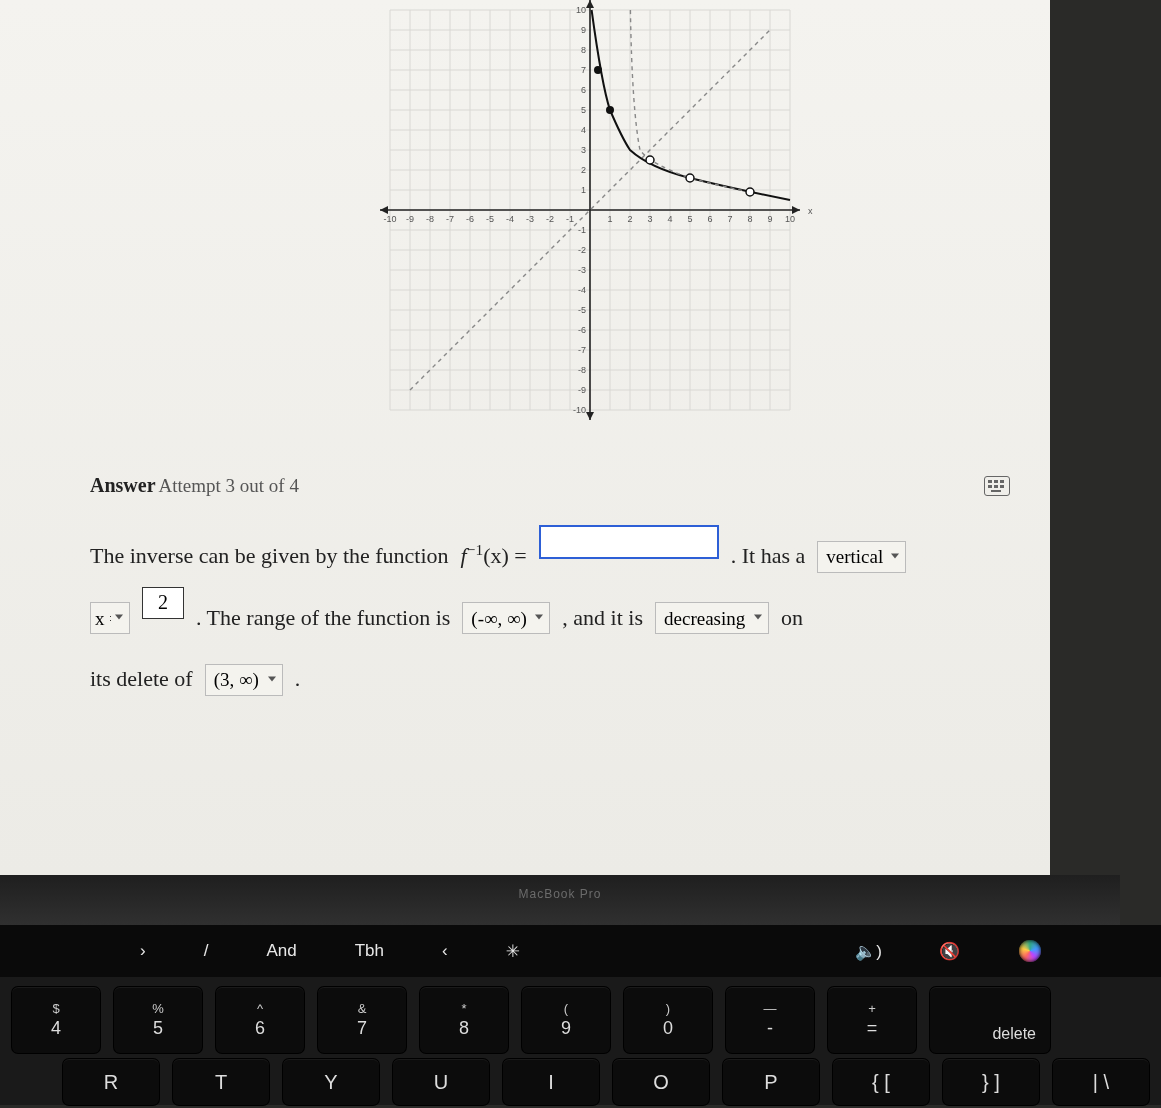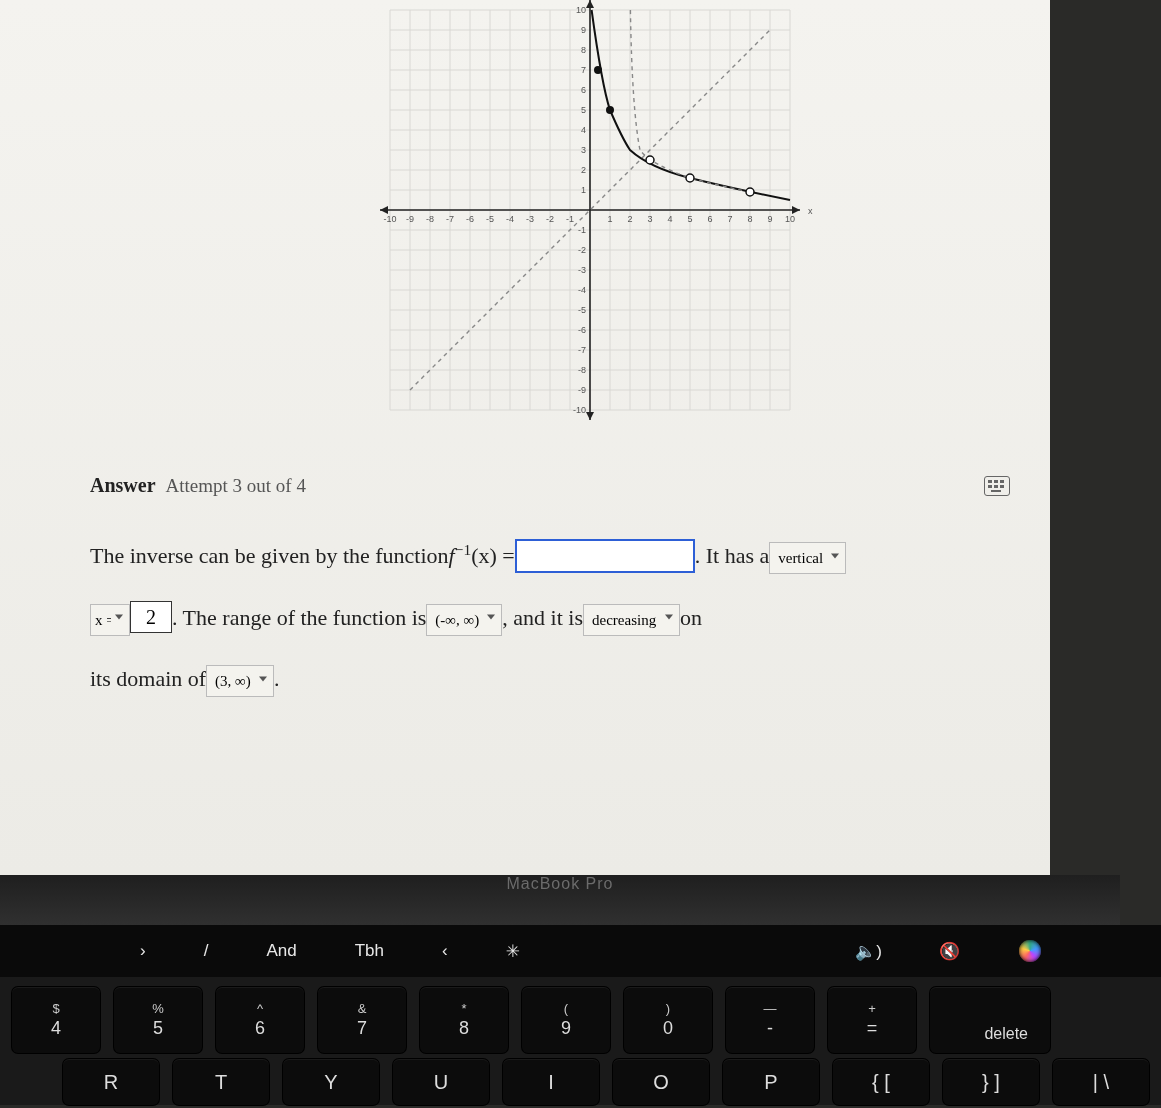--- a/index.html
+++ b/index.html
@@ -23,21 +23,21 @@
     text-align: center;
     padding-top: 0;
   }
   .graph {
     display: inline-block;
     margin-left: 80px;
   }
   .answer-row {
     display: flex;
     align-items: center;
-    gap: 10px;
+    gap: 3px;
     margin-top: 40px;
   }
   .answer-label { font-weight: bold; font-size: 20px; color: #222; }
   .attempt { font-size: 19px; color: #555; }
   .kbd-icon {
     margin-left: auto;
     width: 26px; height: 20px;
     border: 1.5px solid #666; border-radius: 3px;
     position: relative;
   }
@@ -51,21 +51,21 @@
       linear-gradient(#666,#666) 6px 5px/4px 3px no-repeat,
       linear-gradient(#666,#666) 12px 5px/4px 3px no-repeat,
       linear-gradient(#666,#666) 3px 10px/10px 3px no-repeat;
   }
   .body-text {
     font-size: 22px;
     color: #222;
     line-height: 2.8;
     margin-top: 28px;
   }
-  .body-text .line { display: flex; align-items: center; flex-wrap: wrap; gap: 6px 0; }
+  .body-text .line { display: flex; flex-wrap: wrap; gap: 6px 12px; }
   .math-f { font-style: italic; font-family: 'Times New Roman', serif; }
   .sup { font-size: 0.7em; vertical-align: super; }
   input.blank {
     border: 2px solid #2d5fd6;
     background: #fff;
     height: 34px;
     width: 180px;
     font-size: 20px;
     padding: 2px 6px;
     font-family: inherit;
@@ -75,21 +75,21 @@
     background: #fff;
     height: 32px; width: 42px;
     font-size: 20px;
     text-align: center;
     font-family: inherit;
   }
   .sel {
     border: 1px solid #bbb;
     background: #f4f3ee;
     height: 32px;
-    font-size: 15px;
+    font-size: 19px;
     padding: 2px 22px 2px 8px;
     font-family: inherit;
     appearance: none;
     position: relative;
     display: inline-flex;
     align-items: center;
   }
   .sel-wrap { position: relative; display: inline-block; }
   .sel-wrap::after {
     content: ""; position: absolute; right: 7px; top: 50%;
@@ -100,23 +100,23 @@
   }
   .sel.tiny { width: 40px; padding-left:4px; padding-right:18px;}
   
   .bezel-bottom {
     width: 1120px; height: 50px;
     background: linear-gradient(180deg,#1f1f1f,#303030);
     margin: 0;
     text-align: center;
     color: #6b6b6b;
     font-family: -apple-system, Helvetica, Arial, sans-serif;
-    font-size: 16px;
+    font-size: 12px;
     letter-spacing: 1px;
-    padding-top: 0;
+    padding-top: 12px;
   }
   .touchbar {
     width: 1161px; height: 52px;
     background: #0a0a0a;
     display: flex; align-items: center;
     gap: 58px;
     padding: 0 120px 0 140px;
     color: #e8e8e8;
     font-family: -apple-system, Helvetica, Arial, sans-serif;
     font-size: 17px;
@@ -139,21 +139,21 @@
     display: flex;
     flex-direction: column;
     align-items: center;
     justify-content: center;
     height: 66px;
     min-width: 88px;
     font-size: 18px;
     gap: 2px;
   }
   .key .top { font-size: 13px; color: #ccc; }
-  .key.wide { min-width: 120px; font-size: 16px; align-items: flex-end; padding-right:22px; justify-content:flex-end; padding-bottom:10px;}
+  .key.wide { min-width: 120px; font-size: 16px; align-items: flex-end; padding-right:14px; justify-content:flex-end; padding-bottom:10px;}
   .kbrow2 { padding-top:6px; }
   .kbrow2 .key { min-width: 96px; height:46px; font-size:20px;}
   .tick { font-size: 9px; fill: #555; font-family: Arial, sans-serif; }
   .axis { stroke: #222; stroke-width: 1.6; }
   .grid line { stroke: #d9d8d4; stroke-width: 1; }
   .curve { stroke: #111; stroke-width: 2; fill: none; }
   .dash { stroke: #888; stroke-width: 1.4; stroke-dasharray: 4 4; fill:none;}
   .pt { fill: #111; }
   .openpt { fill: #fff; stroke:#111; stroke-width:1.5;}
   .ylabel { font-size: 9px; fill:#555; font-family:Arial,sans-serif; text-anchor:end;}
@@ -309,21 +309,21 @@
       <span class="sel-wrap"><select class="sel tiny"><option>x =</option></select></span>
       <input class="small-blank" type="text" value="2" style="">
       <span>. The range of the function is</span>
       <span class="sel-wrap"><select class="sel"><option>(-∞, ∞)</option></select></span>
       <span>, and it is</span>
       <span class="sel-wrap"><select class="sel"><option>decreasing</option></select></span>
       <span>on</span>
     </div>
 
     <div class="line">
-      <span>its domain of</span>
+      <span>its delete of</span>
       <span class="sel-wrap"><select class="sel"><option>(3, ∞)</option></select></span>
       <span>.</span>
     </div>
   </div>
 
 </div>
 
 <div class="bezel-bottom">
   <span>MacBook Pro</span>
 </div>

